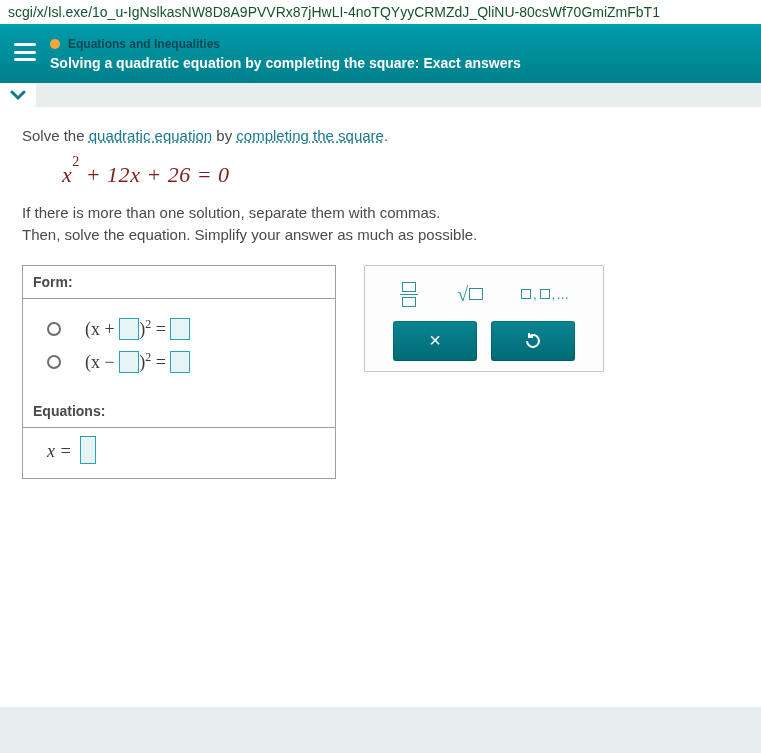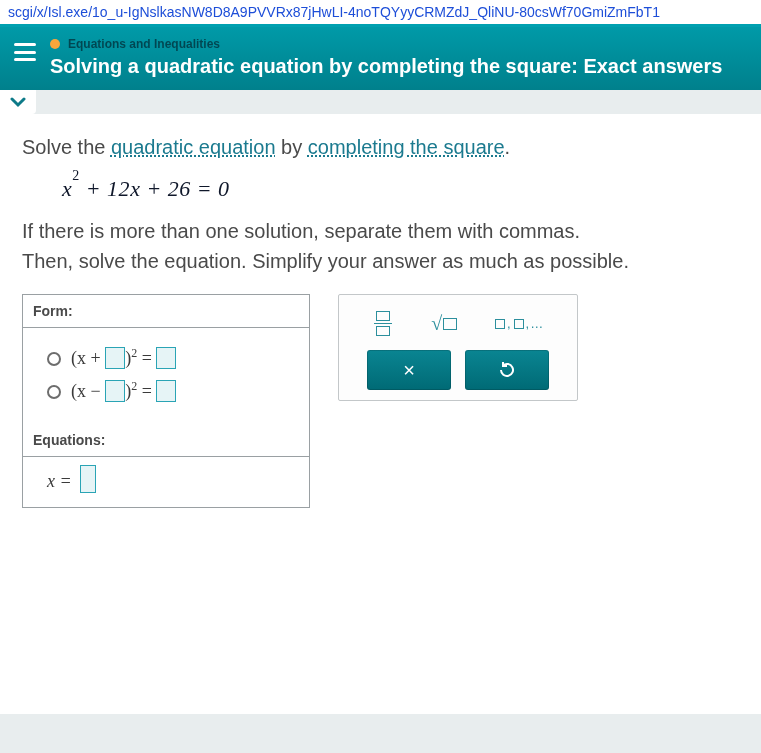--- a/index.html
+++ b/index.html
@@ -7,21 +7,21 @@
     font-family: Verdana, Geneva, sans-serif;
     background: #e8edee;
     width: 761px;
     height: 753px;
     overflow: hidden;
   }
   .url-bar {
     background: #fff;
     border-bottom: 3px solid #00a0b0;
     padding: 4px 8px;
-    color: #1d4ed8;
+    color: #14532d;
     font-size: 14px;
     font-family: Arial, sans-serif;
     white-space: nowrap;
     overflow: hidden;
   }
   .header {
     background: #00838f;
     background: linear-gradient(#009aa8,#00808c);
     padding: 10px 14px 12px 14px;
     display: flex;
@@ -50,69 +50,69 @@
     margin-bottom: 4px;
   }
   .dot {
     width: 10px;
     height: 10px;
     border-radius: 50%;
     background: #f7a63b;
     flex: none;
   }
   .category-text { color: #003f4a; font-size: 12px; font-weight: bold; opacity:.9; }
-  .lesson-title { color: #fff; font-size: 20px; font-weight: bold; }
+  .lesson-title { color: #fff; font-size: 14px; font-weight: bold; }
   .chevron-tab {
     background: #fff;
     width: 36px;
     height: 24px;
     display: flex;
     align-items: center;
     justify-content: center;
     margin-left: 0;
     border-bottom-right-radius: 4px;
     cursor: pointer;
   }
   .content {
     background: #fff;
     margin: 0;
     padding: 18px 22px;
     min-height: 600px;
   }
   .instr {
     color: #4a4a4a;
-    font-size: 20px;
+    font-size: 15px;
     line-height: 1.5;
   }
   .link { color: #1b7a8f; text-decoration: underline dotted; cursor: pointer; }
   .equation {
     font-family: "Times New Roman", serif;
     font-style: italic;
     font-size: 22px;
-    color: #0f172a;
+    color: #7f1d1d;
     padding: 14px 0 14px 40px;
     letter-spacing:.5px;
   }
   .row2 { display: flex; gap: 28px; align-items: flex-start; margin-top: 18px; }
   .form-box {
     border: 1px solid #9aa0a3;
-    width: 288px;
+    width: 314px;
   }
   .fb-header {
     border-bottom: 1px solid #9aa0a3;
     padding: 8px 10px;
     font-weight: bold;
     color: #4a4a4a;
     font-size: 14px;
   }
   .fb-body { padding: 10px 14px 12px 24px; }
   .opt-row {
     display: flex;
     align-items: center;
-    gap: 10px;
+    gap: 24px;
     margin: 8px 0;
     font-family: "Times New Roman", serif;
     font-size: 18px;
     color: #3a3a3a;
   }
   .radio {
     width: 14px;
     height: 14px;
     border: 2px solid #6d6d6d;
     border-radius: 50%;

